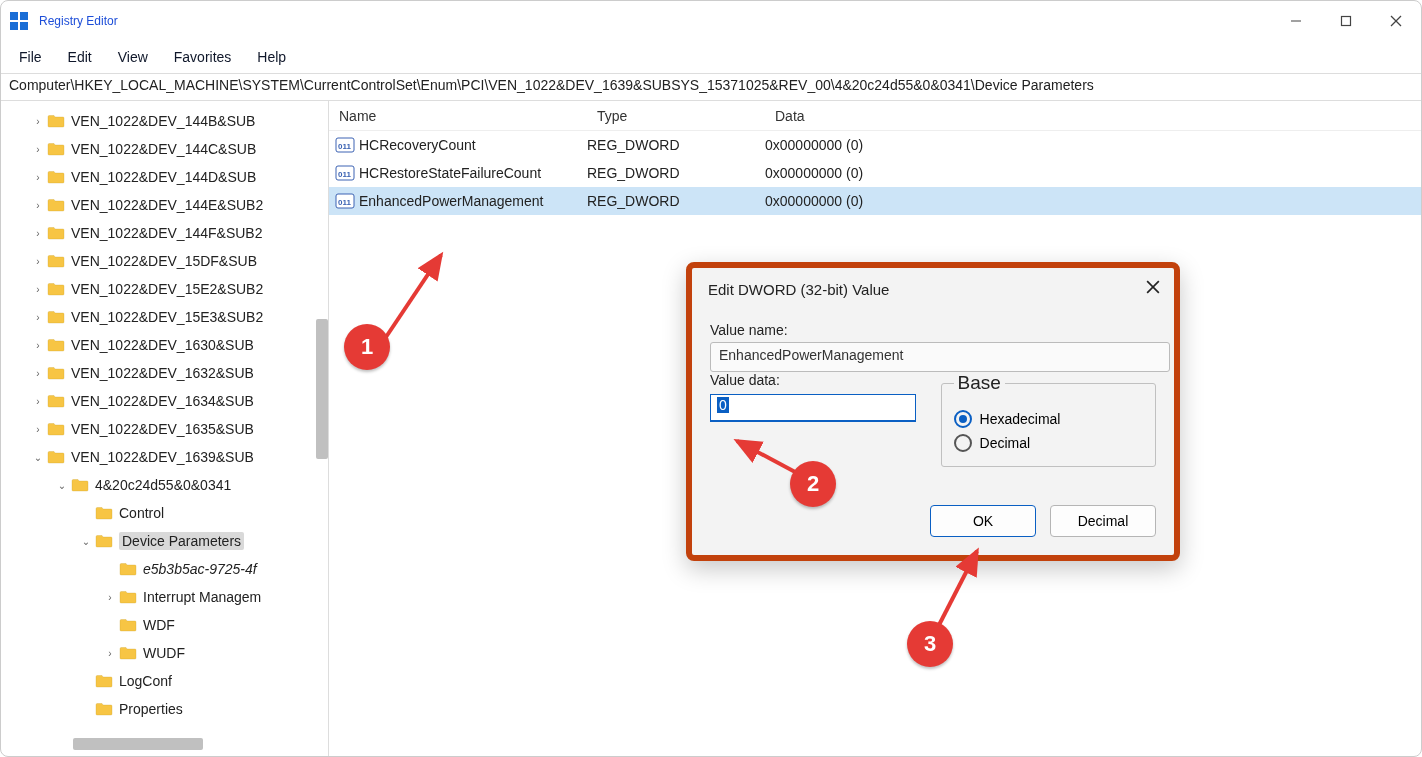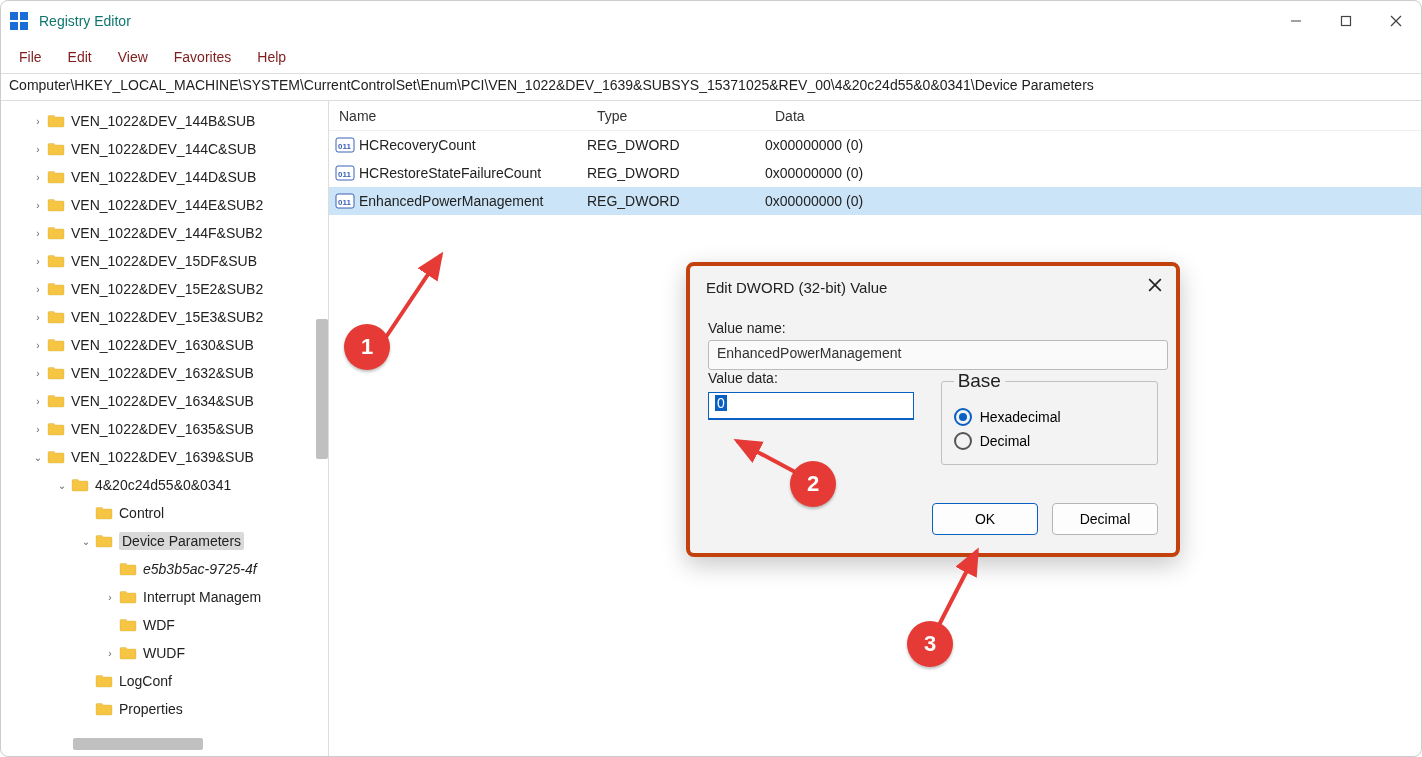--- a/index.html
+++ b/index.html
@@ -1,27 +1,27 @@
 <!DOCTYPE html>
 <html><head>
   <meta charset="utf-8">
   <style>
     * { box-sizing: border-box; margin: 0; padding: 0; font-family: "Segoe UI", Tahoma, sans-serif; }
     body { background: #fff; width: 1422px; height: 757px; overflow: hidden; position: relative; border: 1px solid #ccc; border-radius: 8px; }
     
     
     .titlebar { height: 40px; display: flex; align-items: center; padding-left: 8px; }
     .titlebar .app-icon { width: 20px; height: 20px; margin-right: 10px; }
-    .titlebar .title { font-size: 14px; color: #0f766e; flex: 1; }
+    .titlebar .title { font-size: 12px; color: #1d4ed8; flex: 1; }
     .titlebar .win-controls { display: flex; }
     .titlebar .win-btn { width: 50px; height: 40px; display: flex; align-items: center; justify-content: center; color: #444; }
     
     
     .menubar { height: 32px; display: flex; align-items: center; padding-left: 6px; gap: 2px; }
-    .menubar .menu-item { padding: 4px 12px; font-size: 14px; color: #7f1d1d; cursor: default; }
+    .menubar .menu-item { padding: 4px 12px; font-size: 14px; color: #0f172a; cursor: default; }
     
     
     .addressbar { height: 28px; padding: 3px 8px; font-size: 14px; color: #222; border-top: 1px solid #ddd; border-bottom: 1px solid #ddd; white-space: nowrap; overflow: hidden; }
     
     
     .main { display: flex; height: calc(100% - 100px); }
     .tree-pane { width: 328px; border-right: 1px solid #ddd; overflow: hidden; position: relative; padding-top: 6px; }
     .list-pane { flex: 1; position: relative; }
     
     
@@ -37,21 +37,21 @@
     .list-header .col { padding-left: 10px; }
     .col-name { width: 258px; }
     .col-type { width: 178px; }
     .col-data { flex: 1; }
     .list-row { display: flex; height: 28px; align-items: center; font-size: 14px; color: #222; }
     .list-row .val-icon { width: 20px; height: 18px; margin-left: 6px; margin-right: 4px; }
     .list-row.selected { background: #cce4f7; }
     .list-row.selected .cell-name-wrap { background: #cce4f7; }
     
     
-    .dialog { position: absolute; left: 685px; top: 261px; width: 494px; background: #f3f3f3; border: 4px solid #c2410c; border-radius: 8px; box-shadow: 0 8px 24px rgba(0,0,0,.22); }
+    .dialog { position: absolute; left: 685px; top: 261px; width: 494px; background: #f3f3f3; border: 6px solid #c2410c; border-radius: 8px; box-shadow: 0 8px 24px rgba(0,0,0,.22); }
     .dialog-titlebar { display: flex; align-items: center; padding: 12px 14px 10px 16px; }
     .dialog-titlebar .dlg-title { font-size: 15px; color: #222; flex: 1; }
     .dialog-body { padding: 4px 18px 18px 18px; }
     .dlg-label { font-size: 14px; color: #222; margin-top: 10px; }
     .dlg-readonly { width: 460px; height: 30px; background: #fff; border: 1px solid #bbb; border-radius: 3px; padding: 4px 8px; font-size: 14px; margin-top: 4px; background: #fafafa; color: #333; }
     .dlg-row2 { display: flex; gap: 20px; }
     .dlg-col-left { width: 220px; }
     .dlg-input { width: 206px; height: 28px; border: 1px solid #0a5fc3; border-bottom: 2px solid #0a5fc3; padding: 2px 6px; font-size: 14px; margin-top: 6px; background: #fff; }
     .dlg-input .sel { background: #0a5fc3; color: #fff; padding: 0 2px; }
     .dlg-fieldset { border: 1px solid #c0c0c0; border-radius: 3px; padding: 10px 12px 14px 12px; width: 224px; }

